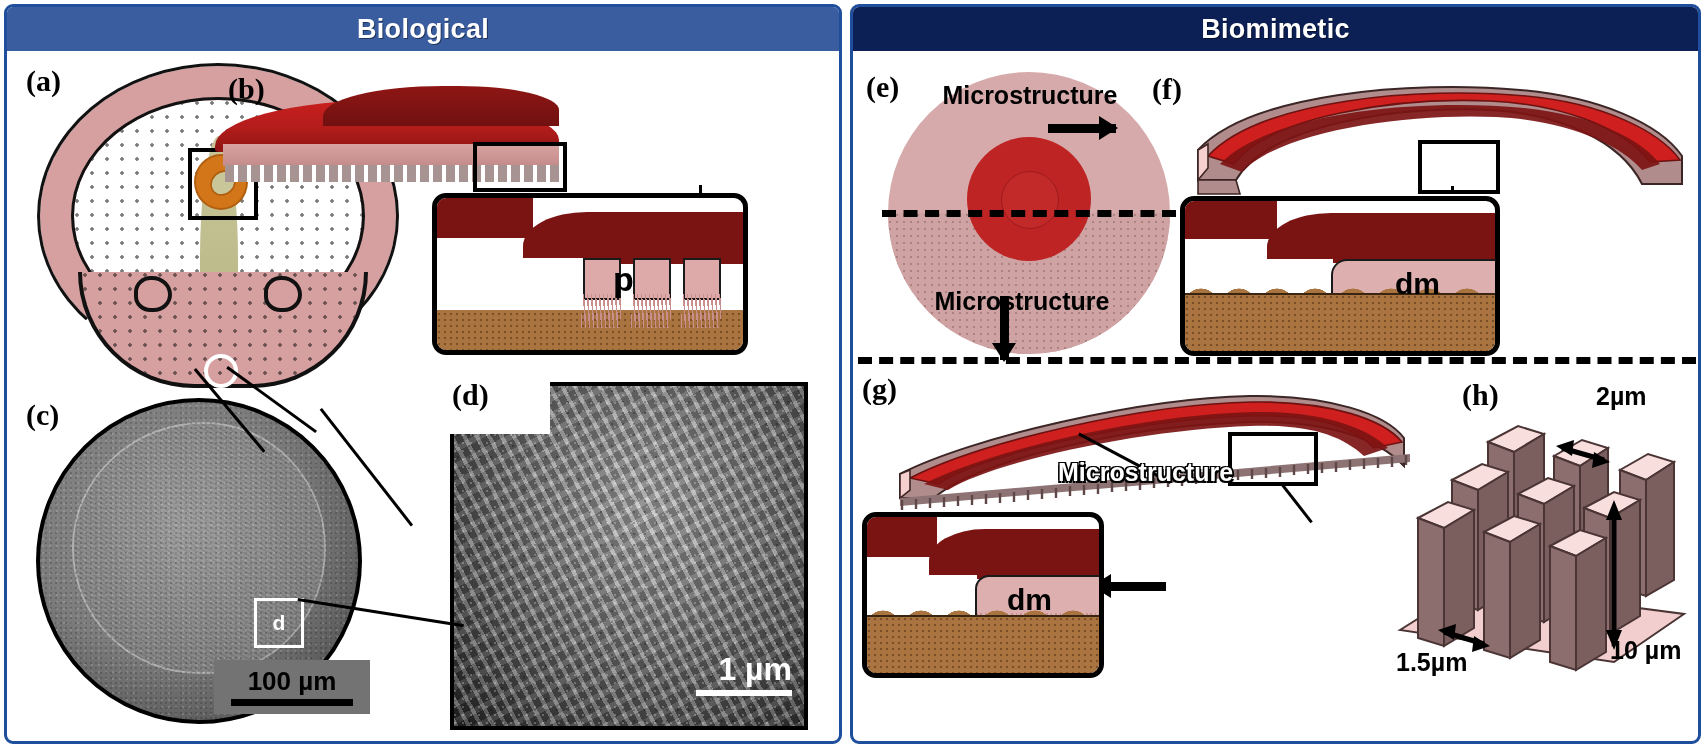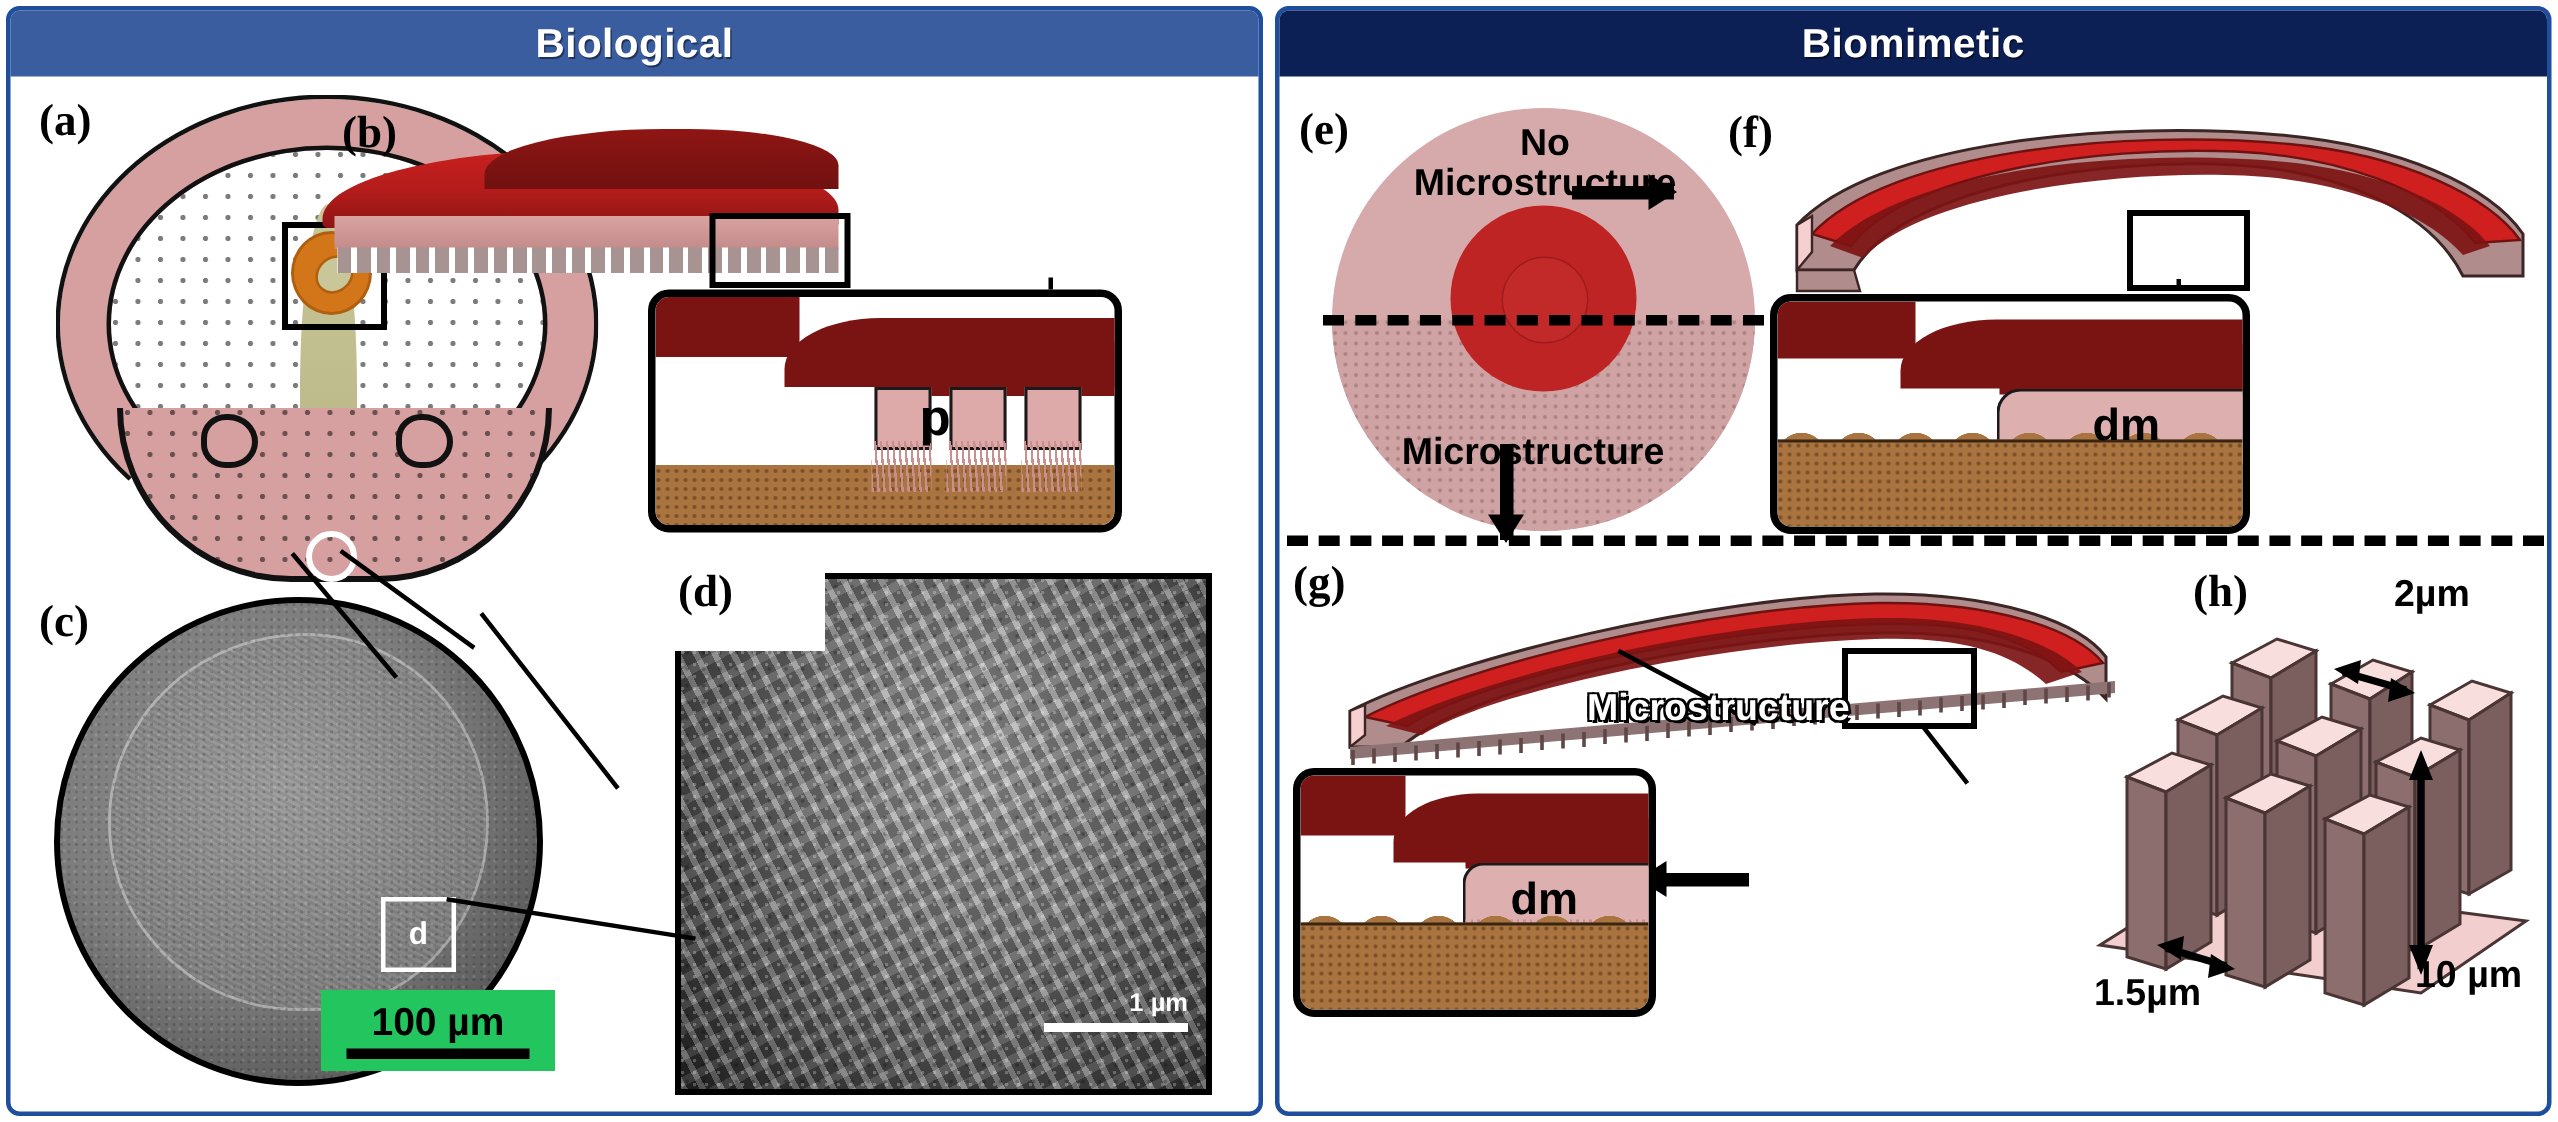--- a/index.html
+++ b/index.html
@@ -105,41 +105,41 @@
           repeating-linear-gradient(27deg,rgba(255,255,255,.05) 0 2px,rgba(0,0,0,.05) 2px 4px),
           radial-gradient(circle at 45% 40%,#9b9b9b,#848484 60%,#737373 100%);
         box-shadow:0 0 0 2px rgba(255,255,255,.38);}
   #c-grain{position:absolute;inset:0;opacity:.5;
         background-image:radial-gradient(circle at 1px 1px,rgba(0,0,0,.35) .8px,transparent 1.2px),
                          radial-gradient(circle at 3px 4px,rgba(255,255,255,.3) .8px,transparent 1.2px);
         background-size:5px 5px,7px 7px;}
   #c-dbox{position:absolute;left:234px;top:206px;width:44px;height:44px;border:3px solid #fff;
         display:flex;align-items:center;justify-content:center;}
   #c-dbox span{color:#fff;font-size:21px;font-weight:bold;}
-  #c-scale{position:absolute;left:194px;top:268px;width:156px;height:54px;background:#22c55e;
+  #c-scale{position:absolute;left:194px;top:268px;width:156px;height:54px;background:#737373;
         display:flex;flex-direction:column;align-items:center;justify-content:center;}
   #c-scale .txt{font-size:26px;font-weight:bold;color:#000;line-height:1;}
   #c-scale .bar{margin-top:5px;width:122px;height:7px;background:#000;}
 
   
   #panel-d{position:absolute;left:450px;top:382px;width:350px;height:340px;}
   #d-img{position:absolute;left:0;top:0;width:350px;height:340px;border:4px solid #000;
       overflow:hidden;
       background:
         repeating-linear-gradient(62deg,rgba(255,255,255,.20) 0 4px,rgba(0,0,0,.22) 4px 11px),
         repeating-linear-gradient(-28deg,rgba(255,255,255,.13) 0 6px,rgba(0,0,0,.14) 6px 15px),
         radial-gradient(ellipse at 55% 35%,#b7b7b7 0%,#878787 40%,#4f4f4f 78%,#2a2a2a 100%);}
   #d-img .noise{position:absolute;inset:0;opacity:.55;
       background-image:radial-gradient(circle at 1px 1px,rgba(255,255,255,.45) 1px,transparent 1.5px),
                        radial-gradient(circle at 4px 5px,rgba(0,0,0,.45) 1px,transparent 1.5px);
       background-size:8px 8px,11px 11px;}
   #d-label-bg{position:absolute;left:-4px;top:-4px;width:104px;height:56px;background:#fff;}
   #d-scale{position:absolute;left:196px;top:264px;width:142px;height:48px;
       display:flex;flex-direction:column;align-items:flex-end;justify-content:center;}
-  #d-scale .txt{font-size:17px;font-weight:bold;color:#fff;line-height:1;}
+  #d-scale .txt{font-size:32px;font-weight:bold;color:#fff;line-height:1;}
   #d-scale .bar{margin-top:5px;width:96px;height:6px;background:#fff;}
 
   
   .lead{position:absolute;background:#000;transform-origin:0 0;height:3px;z-index:5;}
 
   
   #panel-e{position:absolute;left:862px;top:60px;width:300px;height:310px;}
   #e-disc{position:absolute;left:26px;top:12px;width:282px;height:282px;border-radius:50%;
       background:#d6aaaa;overflow:hidden;}
   #e-lowerhalf{position:absolute;left:0;top:141px;width:282px;height:141px;
@@ -293,21 +293,20 @@
 
   <div class="plabel" style="left:866px;top:70px;z-index:41;">(e)</div>
   <div id="panel-e">
     <div id="e-disc">
       <div id="e-lowerhalf"></div>
       <div id="e-center"></div>
       <div id="e-center2"></div>
     </div>
     <div id="e-dash"></div>
     <div class="e-txt" id="e-txt-top">
-      <div>No</div>
       <div>Microstructure</div>
     </div>
     <div class="e-txt" id="e-txt-bot">Microstructure</div>
   </div>
 
   <div class="arrow-h" style="left:1048px;top:124px;width:68px;"></div>
 
   <div class="arrow-v" style="left:1000px;top:296px;height:64px;"></div>
 
   <div class="plabel" style="left:1152px;top:72px;">(f)</div>

